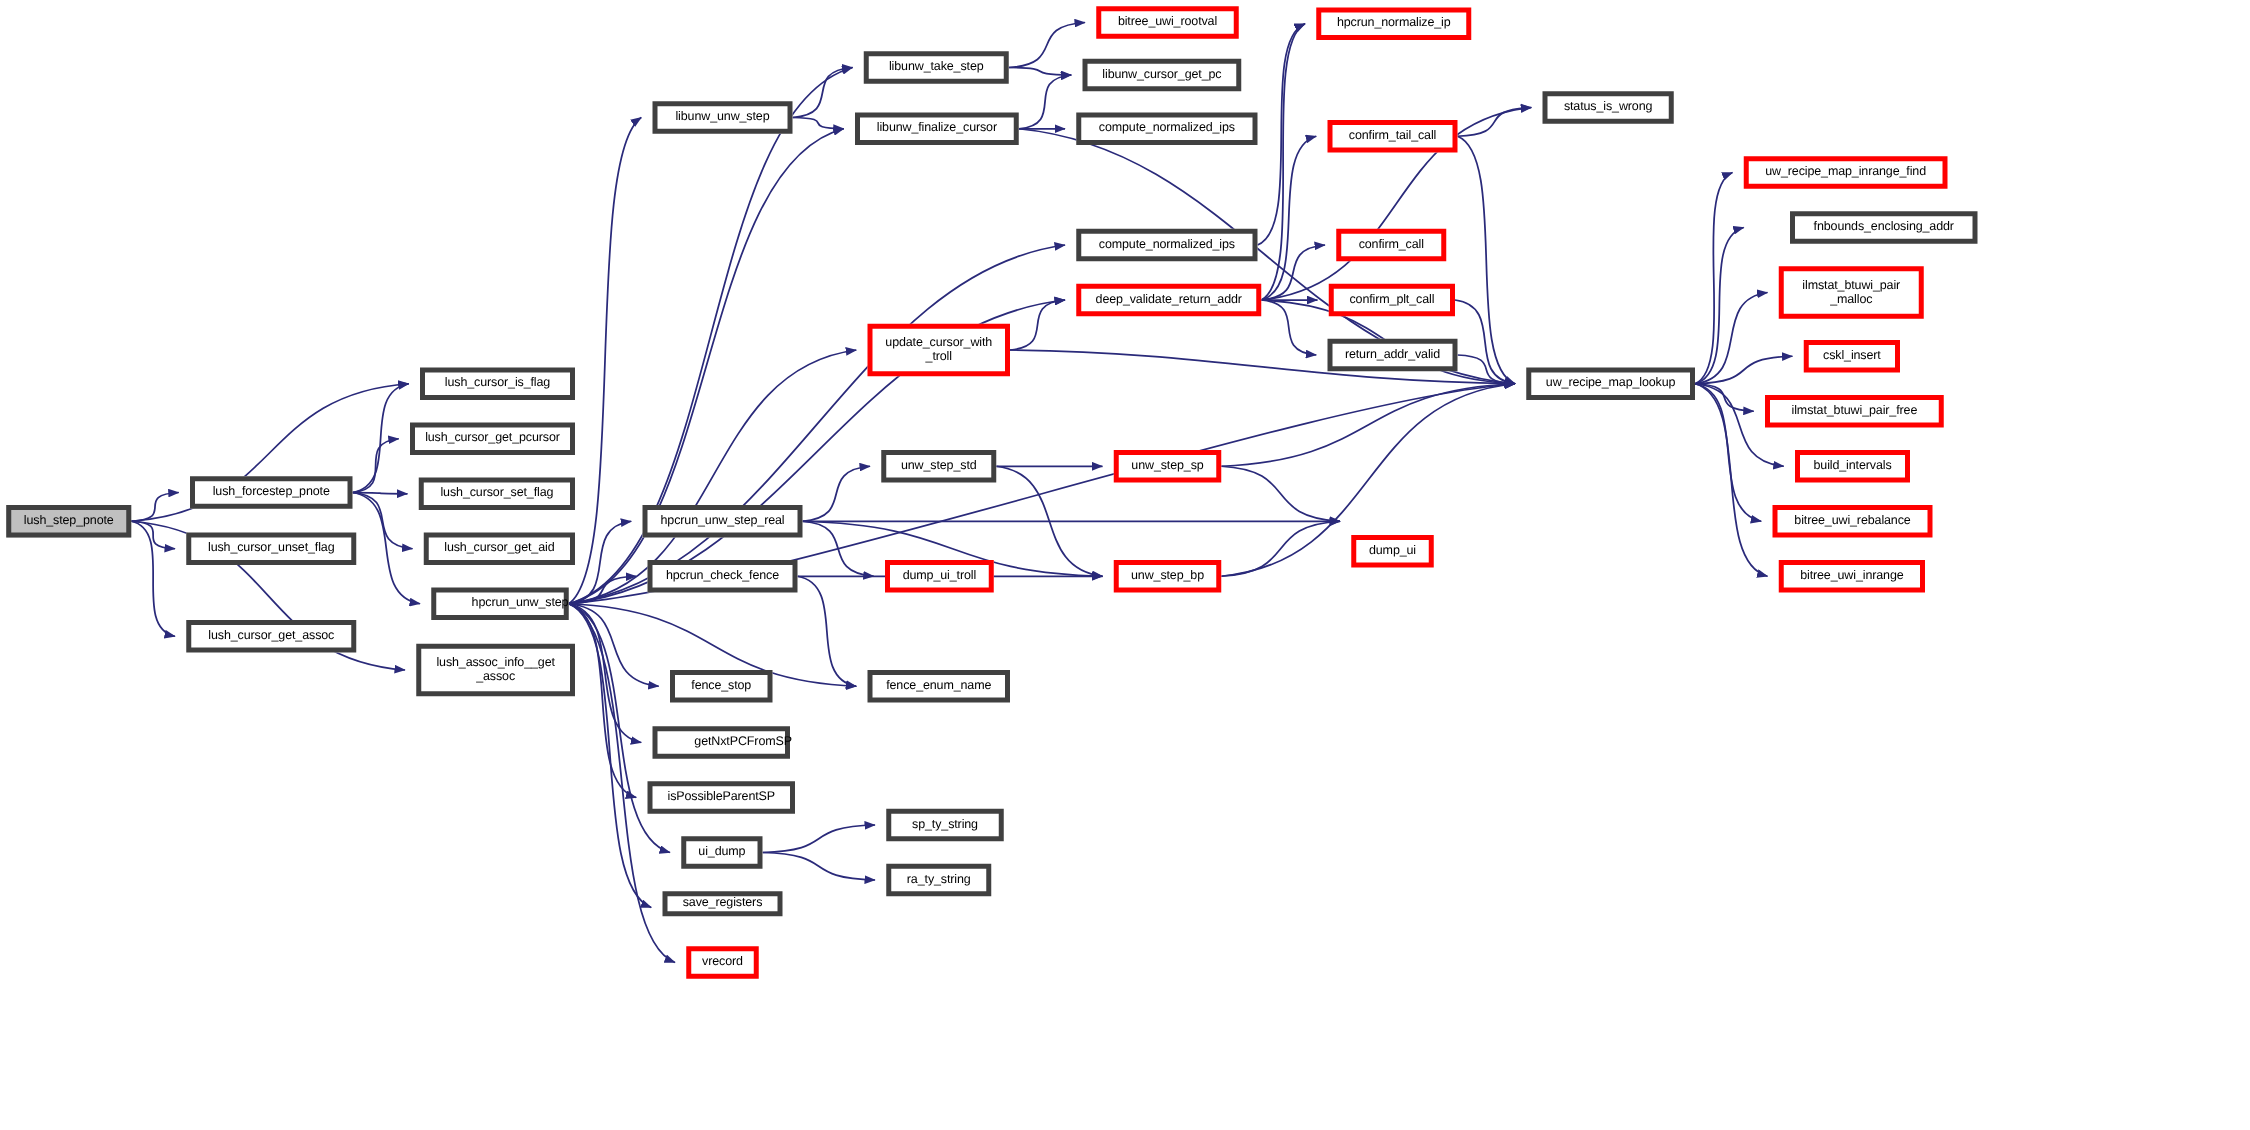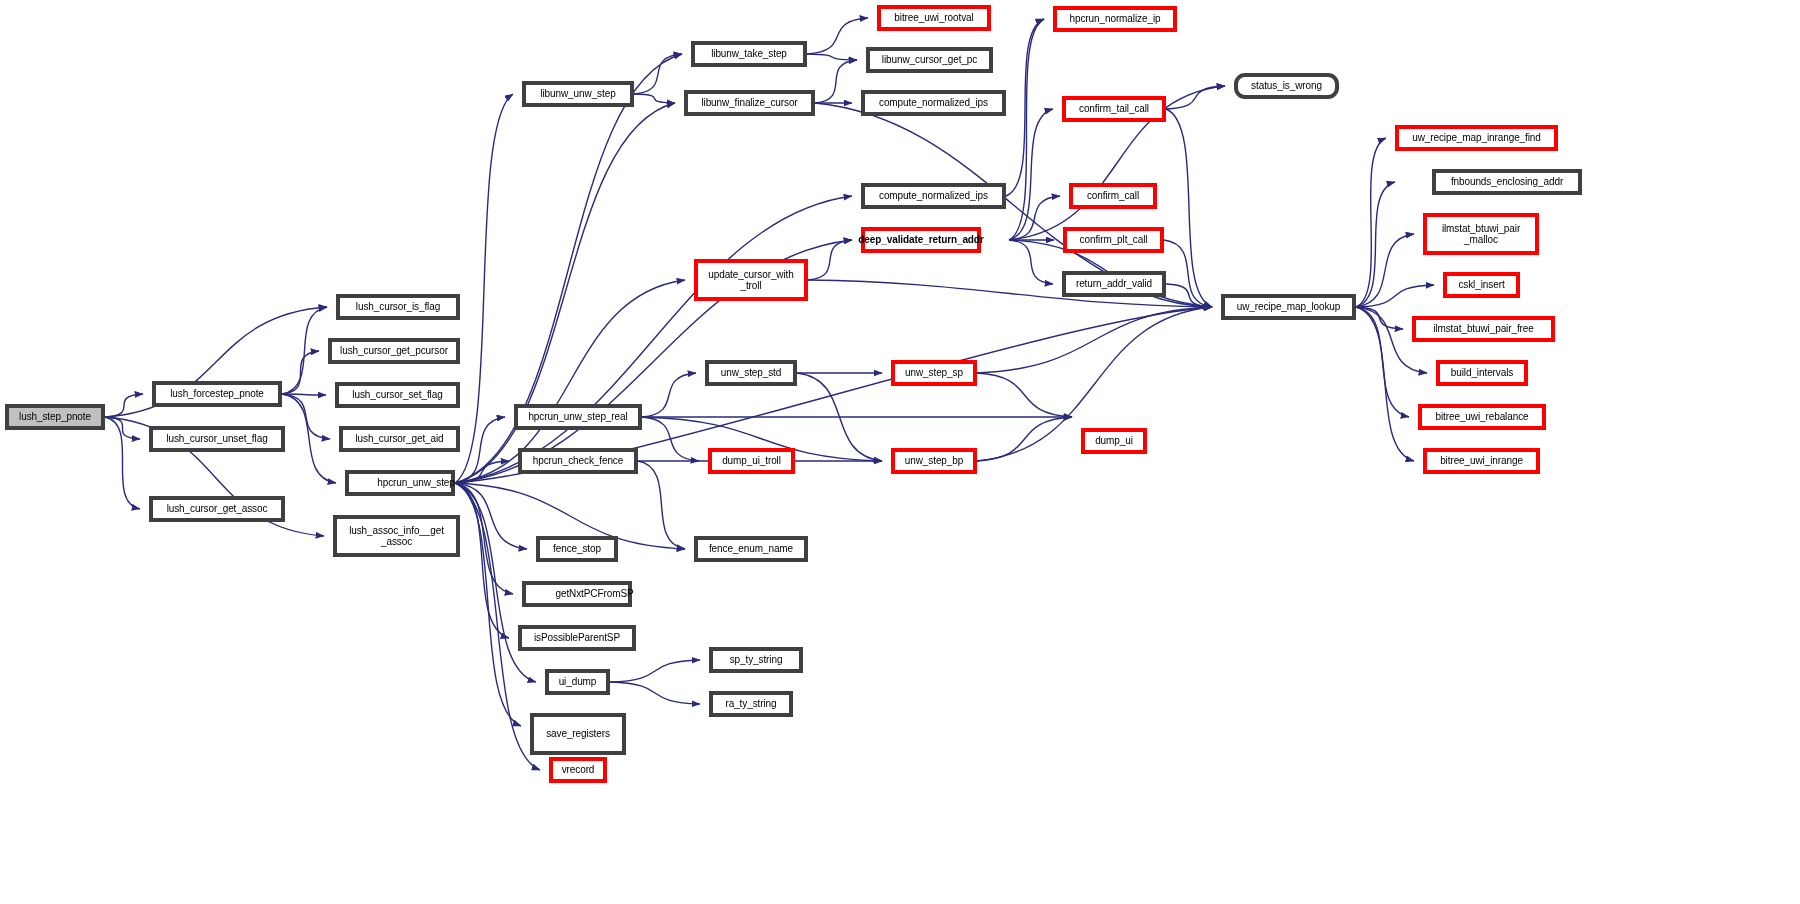--- a/index.html
+++ b/index.html
@@ -139,44 +139,44 @@
       <div class="node" style="left: 328px; top: 338px; width: 132px; height: 26px;">lush_cursor_get_pcursor</div>
       <div class="node" style="left: 335px; top: 382px; width: 125px; height: 26px;">lush_cursor_set_flag</div>
       <div class="node" style="left: 339px; top: 426px; width: 121px; height: 26px;">lush_cursor_get_aid</div>
       <div class="node" style="left: 345px; top: 470px; width: 110px; height: 26px; padding-left: 32px;">hpcrun_unw_step</div>
       <div class="node" style="left: 333px; top: 515px; width: 127px; height: 42px;">lush_assoc_info__get
 _assoc</div>
       <div class="node" style="left: 536px; top: 536px; width: 82px; height: 26px;">fence_stop</div>
       <div class="node" style="left: 522px; top: 581px; width: 110px; height: 26px; padding-left: 35px;">getNxtPCFromSP</div>
       <div class="node" style="left: 518px; top: 625px; width: 118px; height: 26px;">isPossibleParentSP</div>
       <div class="node" style="left: 545px; top: 669px; width: 65px; height: 26px;">ui_dump</div>
-      <div class="node" style="left: 530px; top: 713px; width: 96px; height: 42px;">save_registers</div>
+      <div class="node" style="left: 530px; top: 713px; width: 96px; height: 20px;">save_registers</div>
       <div class="node red" style="left: 549px; top: 757px; width: 58px; height: 26px;">vrecord</div>
       <div class="node" style="left: 514px; top: 404px; width: 128px; height: 26px;">hpcrun_unw_step_real</div>
       <div class="node" style="left: 518px; top: 448px; width: 120px; height: 26px;">hpcrun_check_fence</div>
       <div class="node" style="left: 522px; top: 81px; width: 112px; height: 26px;">libunw_unw_step</div>
       <div class="node" style="left: 691px; top: 41px; width: 116px; height: 26px;">libunw_take_step</div>
       <div class="node" style="left: 684px; top: 90px; width: 131px; height: 26px;">libunw_finalize_cursor</div>
       <div class="node red" style="left: 694px; top: 259px; width: 114px; height: 42px;">update_cursor_with
 _troll</div>
       <div class="node" style="left: 705px; top: 360px; width: 92px; height: 26px;">unw_step_std</div>
       <div class="node red" style="left: 708px; top: 448px; width: 87px; height: 26px;">dump_ui_troll</div>
       <div class="node" style="left: 694px; top: 536px; width: 114px; height: 26px;">fence_enum_name</div>
       <div class="node" style="left: 709px; top: 647px; width: 94px; height: 26px;">sp_ty_string</div>
       <div class="node" style="left: 709px; top: 691px; width: 84px; height: 26px;">ra_ty_string</div>
       <div class="node red" style="left: 877px; top: 5px; width: 114px; height: 26px;">bitree_uwi_rootval</div>
       <div class="node" style="left: 866px; top: 47px; width: 127px; height: 26px;">libunw_cursor_get_pc</div>
       <div class="node" style="left: 861px; top: 90px; width: 145px; height: 26px;">compute_normalized_ips</div>
       <div class="node" style="left: 861px; top: 183px; width: 145px; height: 26px;">compute_normalized_ips</div>
-      <div class="node red" style="left: 861px; top: 227px; width: 120px; height: 26px; font-weight: bold;">deep_validate_return_addr</div>
+      <div class="node red" style="left: 861px; top: 227px; width: 148px; height: 26px;">deep_validate_return_addr</div>
       <div class="node red" style="left: 891px; top: 360px; width: 86px; height: 26px;">unw_step_sp</div>
       <div class="node red" style="left: 891px; top: 448px; width: 86px; height: 26px;">unw_step_bp</div>
       <div class="node red" style="left: 1053px; top: 6px; width: 124px; height: 26px;">hpcrun_normalize_ip</div>
       <div class="node red" style="left: 1062px; top: 96px; width: 104px; height: 26px;">confirm_tail_call</div>
-      <div class="node" style="left: 1234px; top: 73px; width: 105px; height: 26px; border-radius: 11px;">status_is_wrong</div>
+      <div class="node" style="left: 1234px; top: 73px; width: 105px; height: 26px;">status_is_wrong</div>
       <div class="node red" style="left: 1069px; top: 183px; width: 88px; height: 26px;">confirm_call</div>
       <div class="node red" style="left: 1063px; top: 227px; width: 101px; height: 26px;">confirm_plt_call</div>
       <div class="node" style="left: 1062px; top: 271px; width: 104px; height: 26px;">return_addr_valid</div>
       <div class="node red" style="left: 1081px; top: 404px; width: 66px; height: 26px; margin-top: 24px;">dump_ui</div>
       <div class="node" style="left: 1221px; top: 294px; width: 135px; height: 26px;">uw_recipe_map_lookup</div>
       <div class="node red" style="left: 1395px; top: 125px; width: 163px; height: 26px;">uw_recipe_map_inrange_find</div>
       <div class="node" style="left: 1404px; top: 169px; width: 150px; height: 26px; margin-left: 28px;">fnbounds_enclosing_addr</div>
       <div class="node red" style="left: 1423px; top: 213px; width: 116px; height: 42px;">ilmstat_btuwi_pair
 _malloc</div>
       <div class="node red" style="left: 1443px; top: 272px; width: 77px; height: 26px;">cskl_insert</div>

